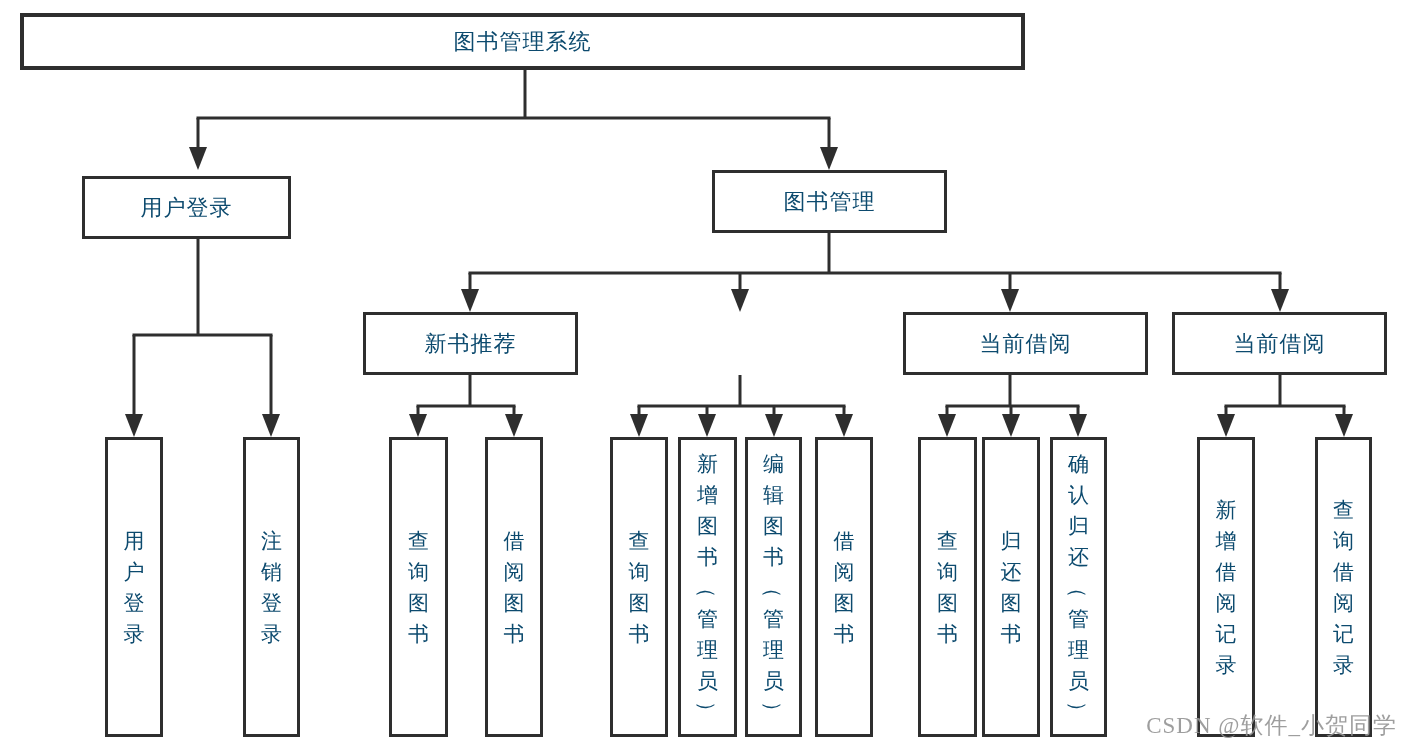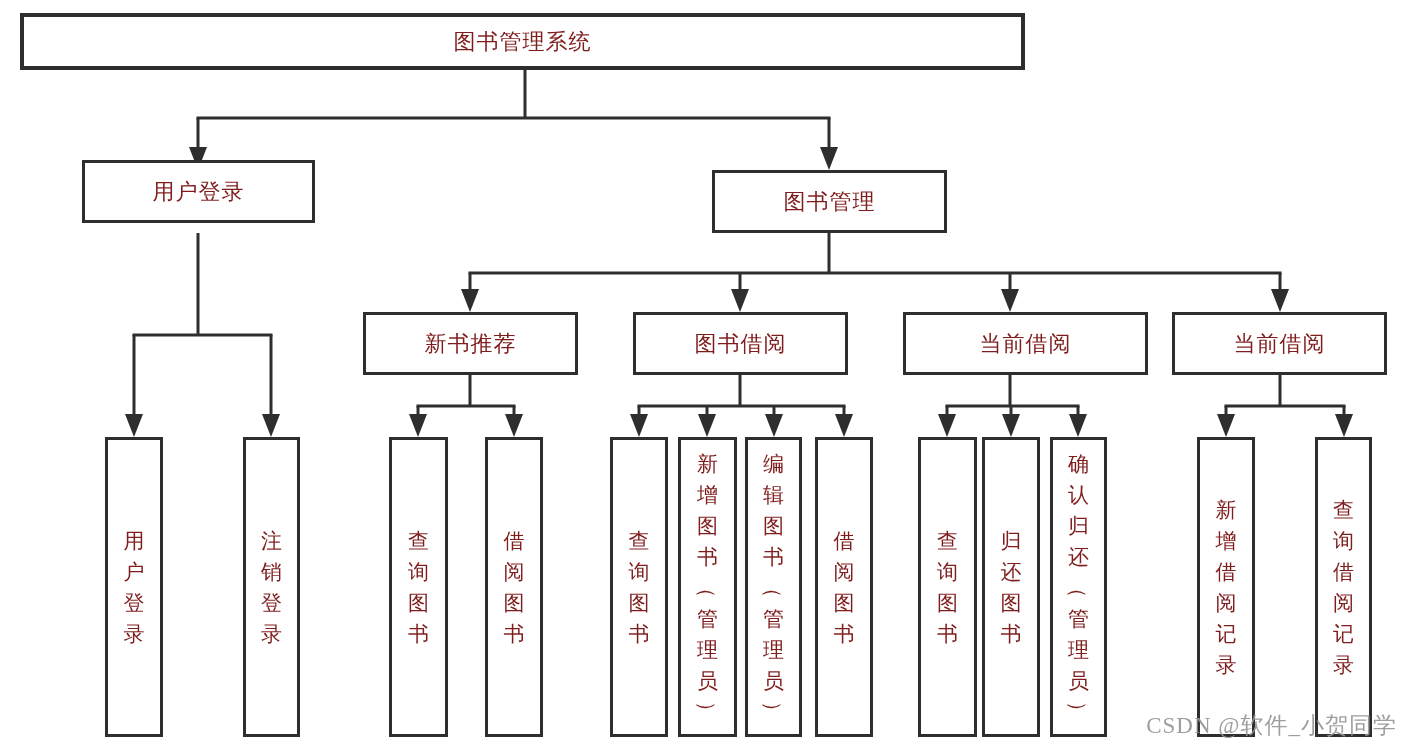--- a/index.html
+++ b/index.html
@@ -9,21 +9,21 @@
     background:#ffffff;
     font-family:"Liberation Sans","DejaVu Sans",sans-serif;
     overflow:hidden;
   }
   #connectors{position:absolute;left:0;top:0;}
   .box{
     position:absolute;
     box-sizing:border-box;
     border:3px solid #2e2e2e;
     background:#ffffff;
-    color:#7f1d1d;
+    color:#0c4a6e;
     display:flex;
     align-items:center;
     justify-content:center;
   }
   .hbox{font-size:22px;letter-spacing:1px;}
   .root{border-width:4px;}
   .vbox{
     top:437px;height:300px;
     flex-direction:column;
     font-size:21px;
@@ -95,25 +95,24 @@
       <line x1="1078" y1="406" x2="1078" y2="419" stroke="#2e2e2e" stroke-width="3"></line>
       <polygon points="1069,414 1087,414 1078,437" fill="#2e2e2e"></polygon>
       <line x1="1226" y1="406" x2="1226" y2="419" stroke="#2e2e2e" stroke-width="3"></line>
       <polygon points="1217,414 1235,414 1226,437" fill="#2e2e2e"></polygon>
       <line x1="1344" y1="406" x2="1344" y2="419" stroke="#2e2e2e" stroke-width="3"></line>
       <polygon points="1335,414 1353,414 1344,437" fill="#2e2e2e"></polygon>
     </svg>
 
   <div class="box hbox root" style="left:20px;top:13px;width:1005px;height:57px">图书管理系统</div>
 
-  <div class="box hbox" style="left:82px;top:160px;width:233px;height:63px">用户登录</div>
+  <div class="box hbox" style="left:82px;top:176px;width:209px;height:63px">用户登录</div>
   <div class="box hbox" style="left:363px;top:312px;width:215px;height:63px">新书推荐</div>
 
   <div class="box hbox" style="left:712px;top:170px;width:235px;height:63px">图书管理</div>
-  <div class="box hbox" style="left:633px;top:312px;width:215px;height:63px">图书借阅</div>
   <div class="box hbox" style="left:903px;top:312px;width:245px;height:63px">当前借阅</div>
   <div class="box hbox" style="left:1172px;top:312px;width:215px;height:63px">当前借阅</div>
 
   <div class="box vbox vtext" style="left:105px;width:58px">
       <span class="vch">用</span>
       <span class="vch">户</span>
       <span class="vch">登</span>
       <span class="vch">录</span>
     </div>
   <div class="box vbox vtext" style="left:243px;width:57px">

